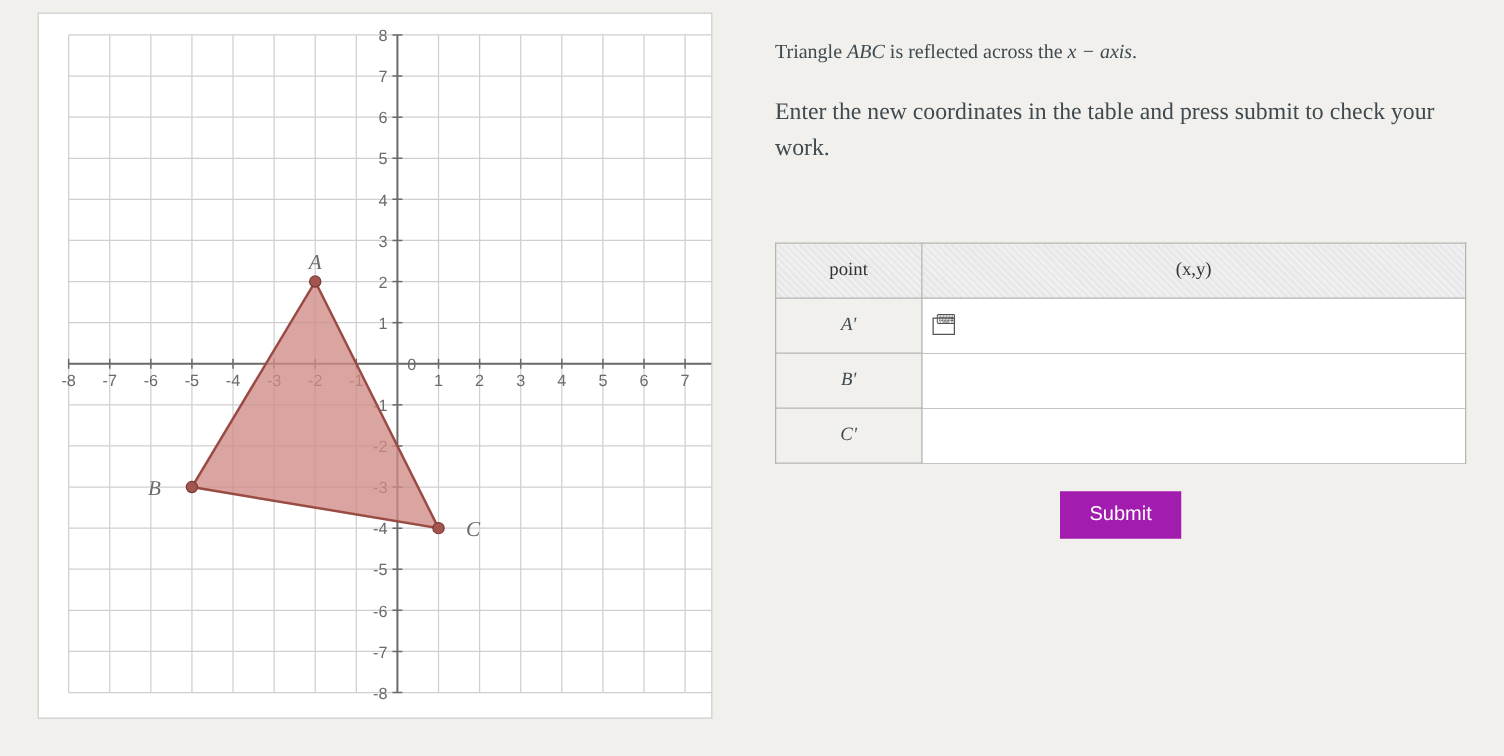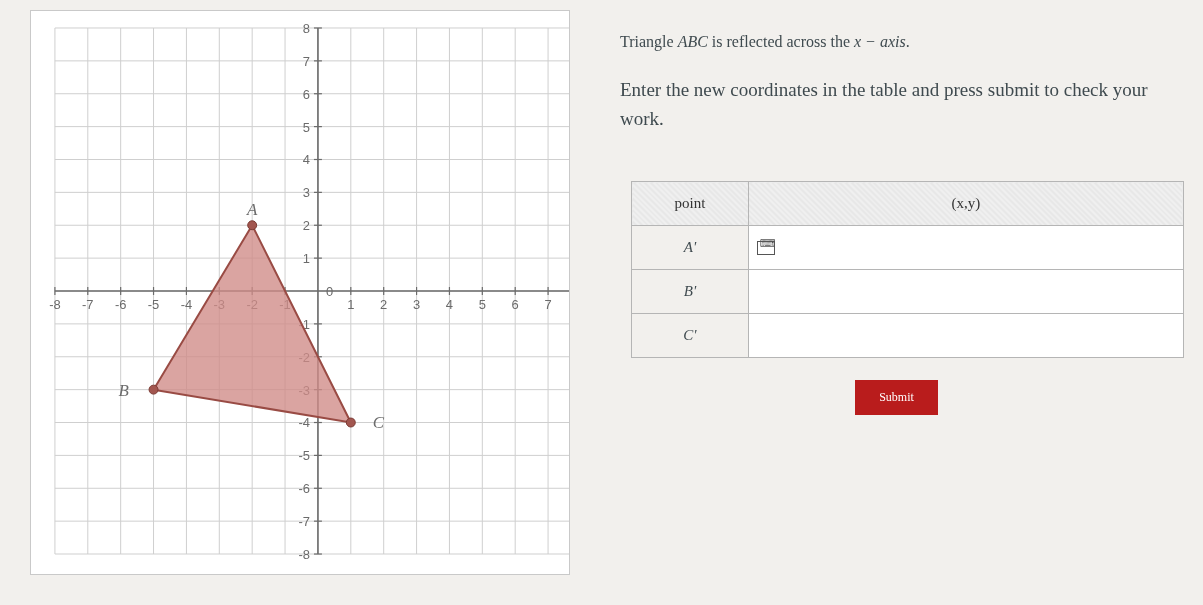--- a/index.html
+++ b/index.html
@@ -36,27 +36,26 @@
   }
   .prompt-1 {
     font-size: 16px;
     line-height: 1.5;
     margin-bottom: 22px;
   }
   .ital { font-style: italic; }
   .prompt-2 {
     font-size: 19px;
     line-height: 1.5;
-    margin-bottom: 48px;
+    margin-bottom: 61px;
   }
   table {
     width: 100%;
     border-collapse: collapse;
     font-size: 15px;
-    margin-left: 11px;
   }
   th, td {
     border: 1px solid #b5b5b5;
     padding: 10px 12px;
     text-align: center;
     vertical-align: middle;
     height: 44px;
   }
   th {
     font-weight: normal;
@@ -98,27 +97,27 @@
     content: "⌨";
     font-size: 11px;
     position: absolute;
     top: -1px; left: 2px;
   }
   .submit-wrap {
     text-align: center;
     margin-top: 22px;
   }
   .submit-btn {
-    background: #b91c1c;
+    background: #a21caf;
     color: #fff;
     border: none;
     padding: 10px 24px;
-    font-size: 12px;
+    font-size: 16px;
     cursor: pointer;
-    font-family: Liberation Serif, serif;
+    font-family: Liberation Sans, sans-serif;
   }
   .axis-label {
     font-family: Arial, sans-serif;
     font-size: 13px;
     fill: #6b6b6b;
   }
   .vertex-label {
     font-family: 'Times New Roman', serif;
     font-style: italic;
     font-size: 17px;

